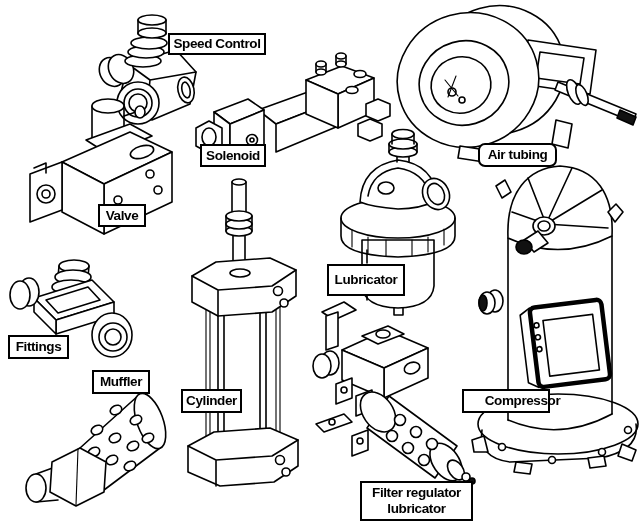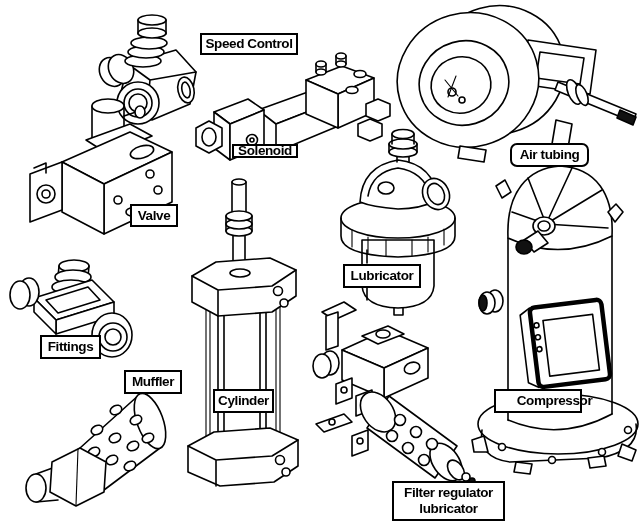--- a/index.html
+++ b/index.html
@@ -9,21 +9,21 @@
   }
   .stage svg{position:absolute;left:0;top:0;}
   svg *{stroke:#000;stroke-width:1.6;stroke-linejoin:round;stroke-linecap:round;fill:#fff;}
   svg .nf{fill:none;}
   svg .dk{fill:#111;}
   svg .thin{stroke-width:1.1;fill:none;}
   .label{
     position:absolute;box-sizing:border-box;background:#fff;border:2px solid #000;
     color:#000;font-weight:bold;font-size:13.5px;line-height:1.15;letter-spacing:-0.4px;
     display:flex;align-items:center;justify-content:center;text-align:center;
-    padding:1px 3px;white-space:nowrap;margin-left:32px;
+    padding:1px 3px;white-space:nowrap;
   }
   .label.multi{white-space:normal;}
 </style>
 </head>
 <body>
 
 <div class="stage">
 
 <svg width="640" height="529" viewBox="0 0 640 529">
 
@@ -247,27 +247,27 @@
     <circle cx="416" cy="432" r="5.5"></circle>
     <circle cx="432" cy="444" r="5.5"></circle>
     <circle cx="392" cy="436" r="5.5"></circle>
     <circle cx="408" cy="448" r="5.5"></circle>
     <circle cx="424" cy="460" r="5.5"></circle>
   </g>
 </svg>
 
   <div class="label" style="left:168px;top:33px;width:98px;height:22px;">Speed Control</div>
 
-  <div class="label" style="left:200px;top:144px;width:66px;height:14px;">Solenoid</div>
+  <div class="label" style="left:200px;top:144px;width:66px;height:23px;">Solenoid</div>
 
   <div class="label" style="left:98px;top:204px;width:48px;height:23px;text-align:center;">Valve</div>
 
   <div class="label" style="left:478px;top:143px;width:79px;height:24px;border-radius:7px;">Air tubing</div>
 
-  <div class="label" style="left:311px;top:264px;width:78px;height:24px;">Lubricator</div>
+  <div class="label" style="left:327px;top:264px;width:78px;height:32px;">Lubricator</div>
 
   <div class="label" style="left:8px;top:335px;width:61px;height:24px;">Fittings</div>
 
   <div class="label" style="left:92px;top:370px;width:58px;height:24px;">Muffler</div>
 
   <div class="label" style="left:181px;top:389px;width:61px;height:24px;">Cylinder</div>
 
   <div class="label" style="left:462px;top:389px;width:88px;height:24px;padding-left:36px;">Compressor</div>
 
   <div class="label multi" style="left:360px;top:481px;width:113px;height:40px;">Filter regulator lubricator</div>

